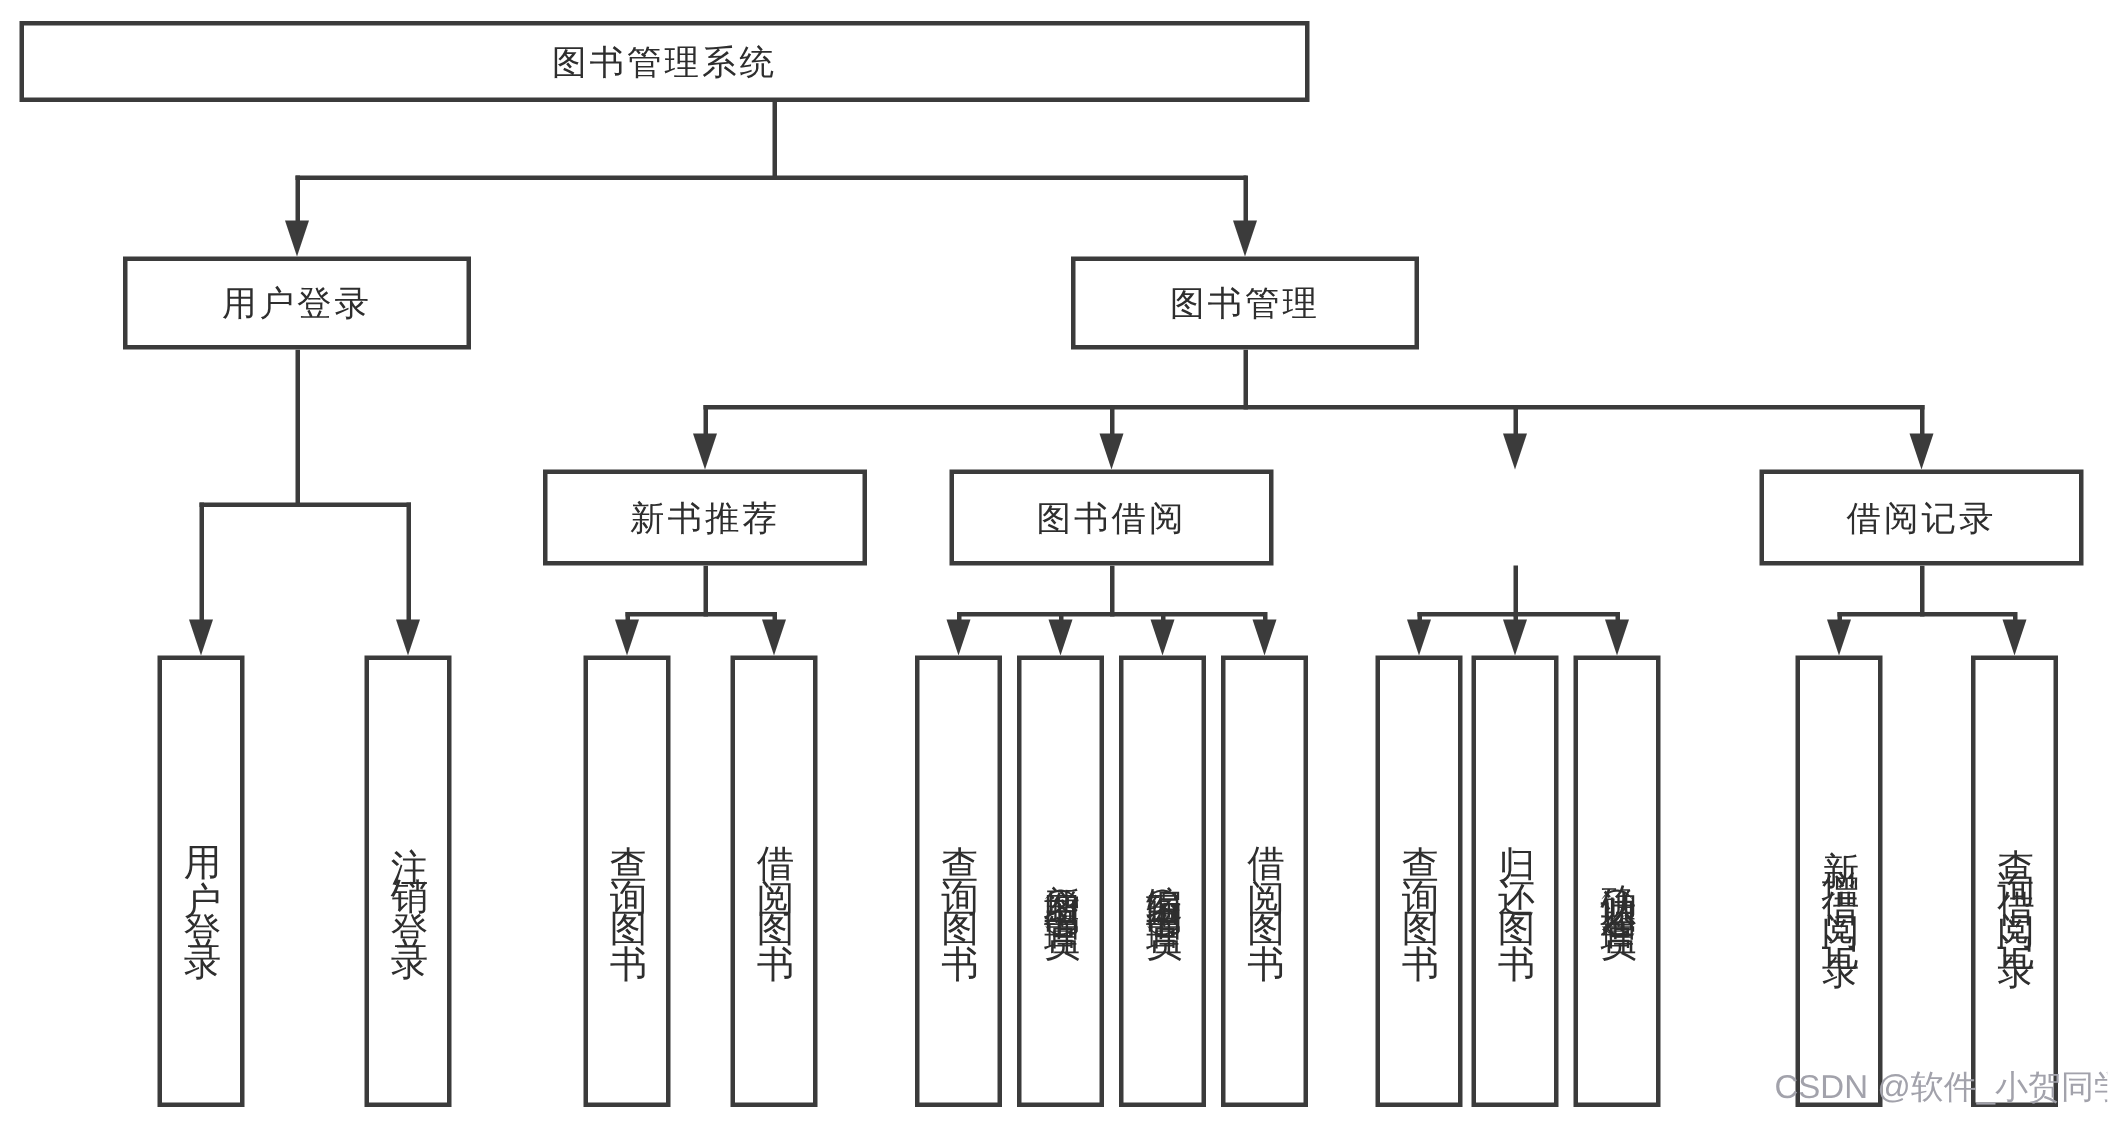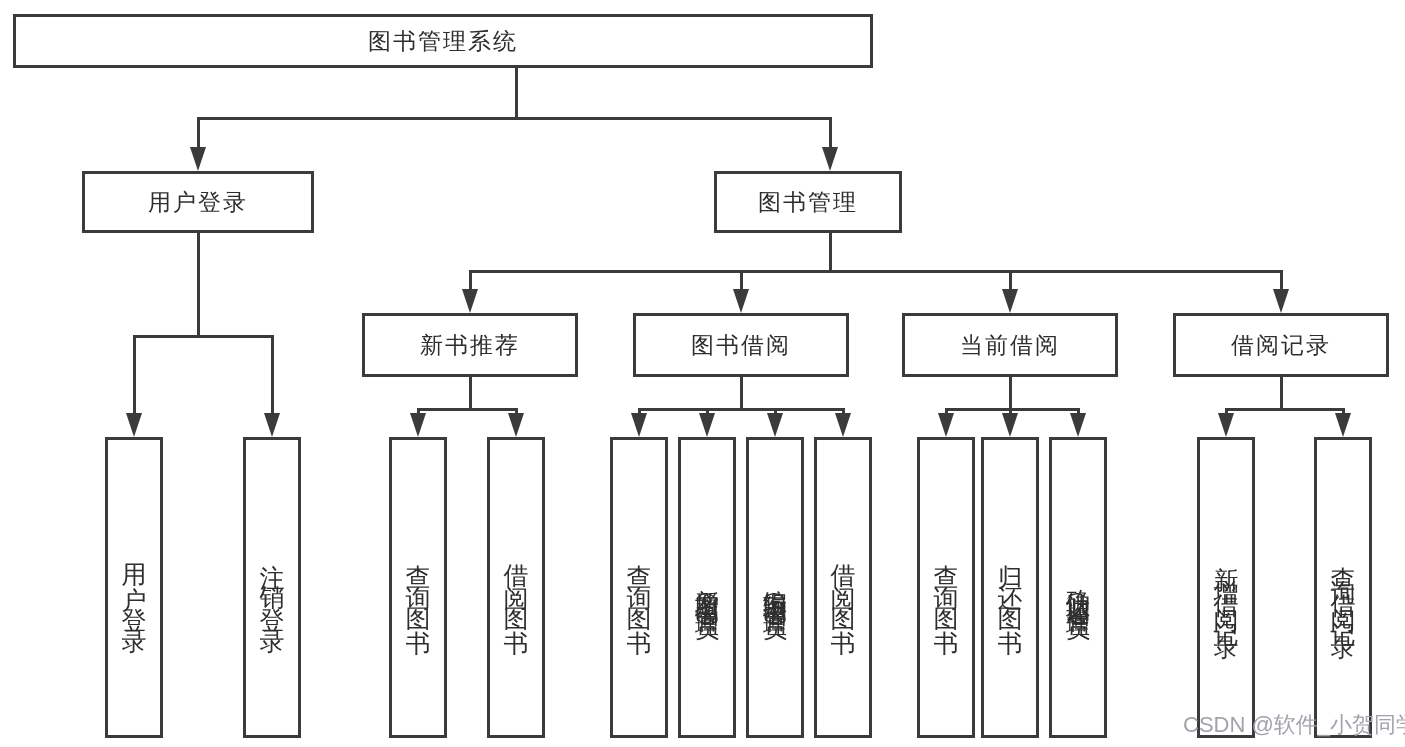--- a/index.html
+++ b/index.html
@@ -42,21 +42,21 @@
   <div class="vline" style="left:515px;top:68px;height:50px;"></div>
   <div class="hline" style="left:197px;top:117px;width:634px;"></div>
   <div class="vline" style="left:197px;top:117px;height:32px;"></div>
   <div class="arrow" style="left:190px;top:147px;"></div>
   <div class="vline" style="left:829px;top:117px;height:32px;"></div>
   <div class="arrow" style="left:822px;top:147px;"></div>
 
   <div class="node" style="left:82px;top:171px;width:232px;height:62px;">
     <span class="lbl">用户登录</span>
   </div>
-  <div class="node" style="left:714px;top:171px;width:188px;height:62px;">
+  <div class="node" style="left:714px;top:171px;width:232px;height:62px;">
     <span class="lbl">图书管理</span>
   </div>
 
   <div class="vline" style="left:197px;top:233px;height:104px;"></div>
   <div class="hline" style="left:133px;top:335px;width:141px;"></div>
   <div class="vline" style="left:133px;top:335px;height:80px;"></div>
   <div class="arrow" style="left:126px;top:413px;"></div>
   <div class="vline" style="left:271px;top:335px;height:80px;"></div>
   <div class="arrow" style="left:264px;top:413px;"></div>
 
@@ -69,23 +69,20 @@
   <div class="vline" style="left:1009px;top:270px;height:22px;"></div>
   <div class="arrow" style="left:1002px;top:289px;"></div>
   <div class="vline" style="left:1280px;top:270px;height:22px;"></div>
   <div class="arrow" style="left:1273px;top:289px;"></div>
 
   <div class="node" style="left:362px;top:313px;width:216px;height:64px;">
     <span class="lbl">新书推荐</span>
   </div>
   <div class="node" style="left:633px;top:313px;width:216px;height:64px;">
     <span class="lbl">图书借阅</span>
-  </div>
-  <div class="node" style="left:902px;top:313px;width:216px;height:64px;">
-    <span class="lbl">当前借阅</span>
   </div>
   <div class="node" style="left:1173px;top:313px;width:216px;height:64px;">
     <span class="lbl">借阅记录</span>
   </div>
 
   <div class="vline" style="left:469px;top:377px;height:34px;"></div>
   <div class="hline" style="left:417px;top:408px;width:100px;"></div>
   <div class="vline" style="left:417px;top:408px;height:8px;"></div>
   <div class="arrow" style="left:410px;top:413px;"></div>
   <div class="vline" style="left:515px;top:408px;height:8px;"></div>

